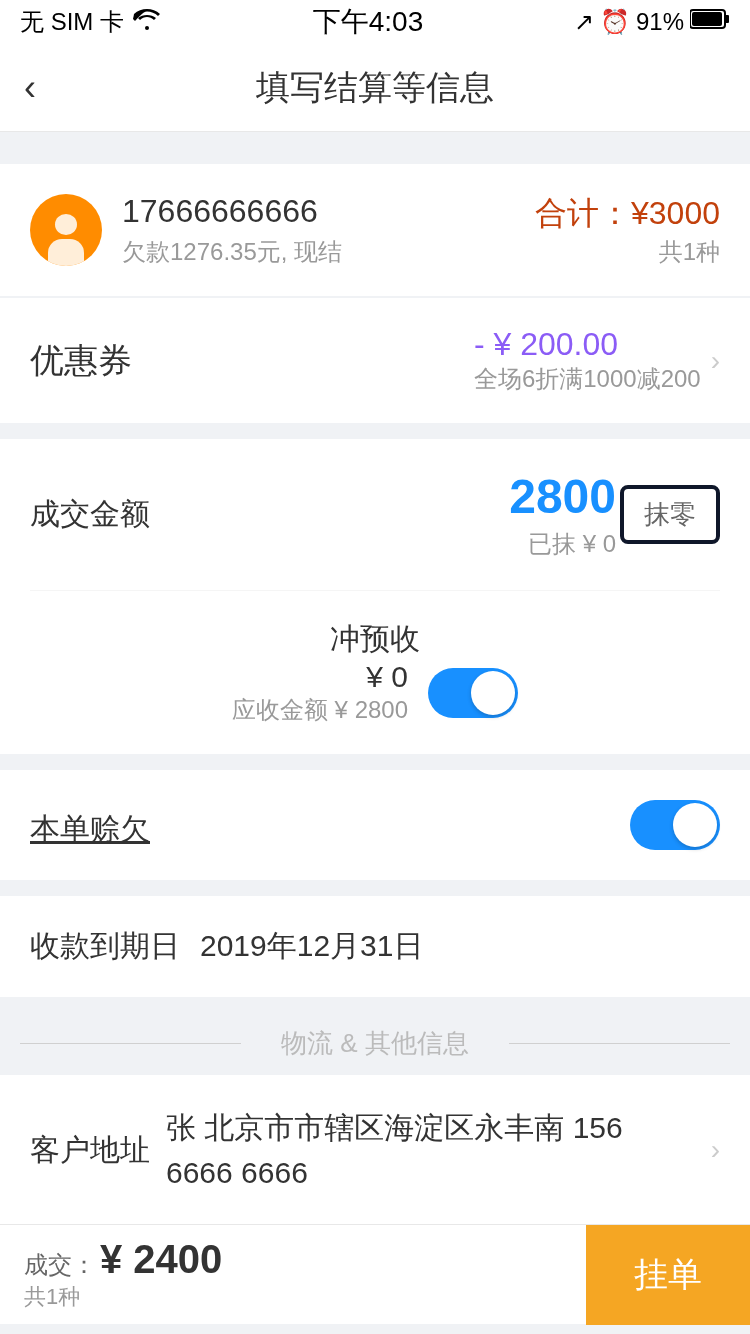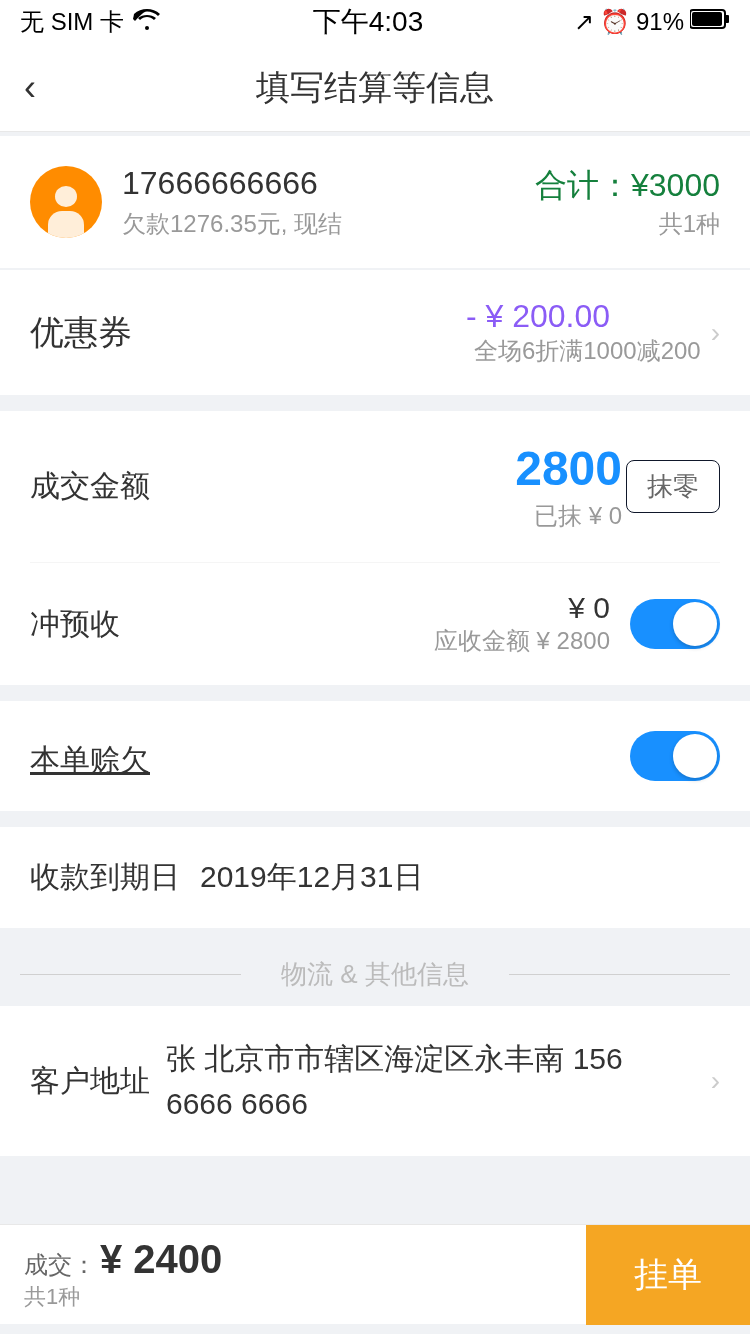--- a/index.html
+++ b/index.html
@@ -47,21 +47,21 @@
     }
     .nav-title {
       font-size: 34px;
       font-weight: 500;
       color: #333;
     }
 
     
     .customer-card {
       background: #fff;
-      margin-top: 4px;
+      margin-top: 32px;
       padding: 28px 30px;
       display: flex;
       align-items: center;
       justify-content: space-between;
     }
     .customer-left {
       display: flex;
       align-items: center;
       gap: 20px;
     }
@@ -92,40 +92,40 @@
     .person-body {
       width: 36px;
       height: 28px;
       border-radius: 14px 14px 0 0;
       background: rgba(255,255,255,0.85);
     }
     .customer-info { display: flex; flex-direction: column; gap: 6px; }
     .customer-phone { font-size: 32px; font-weight: 500; color: #333; }
     .customer-sub { font-size: 24px; color: #999; }
     .customer-right { text-align: right; }
-    .total-amount { font-size: 32px; color: #15803d; font-weight: 500; }
+    .total-amount { font-size: 32px; color: #c2410c; font-weight: 500; }
     .total-count { font-size: 24px; color: #999; }
 
     
     .coupon-row {
       background: #fff;
       margin-top: 2px;
       padding: 28px 30px;
       display: flex;
       align-items: center;
       justify-content: space-between;
     }
     .coupon-label { font-size: 34px; color: #333; }
     .coupon-right {
       display: flex;
       align-items: center;
       gap: 10px;
     }
     .coupon-discount { font-size: 32px; color: #8b5cf6; font-weight: 500; }
-    .coupon-desc { font-size: 24px; color: #999; text-align: right; margin-left: 8px; }
+    .coupon-desc { font-size: 24px; color: #999; text-align: right; }
     .coupon-arrow { font-size: 28px; color: #ccc; }
 
     
     .section-gap { height: 16px; background: #f0f2f5; }
 
     
     .amount-section {
       background: #fff;
       padding: 0 30px;
     }
@@ -134,36 +134,37 @@
       align-items: center;
       justify-content: space-between;
       padding: 30px 0;
       border-bottom: 1px solid #f5f5f5;
     }
     .amount-row:last-child { border-bottom: none; }
     .amount-label { font-size: 30px; color: #333; }
     .amount-right { display: flex; align-items: center; gap: 4px; }
     .amount-value { font-size: 48px; color: #1890ff; font-weight: 600; }
     .round-btn {
-      border: 1px solid #0f172a;
+      border: 4px solid #0f172a;
       border-radius: 8px;
       padding: 8px 20px;
       font-size: 26px;
       color: #666;
       background: #fff;
     }
     .amount-sub { font-size: 24px; color: #999; text-align: right; margin-top: 4px; }
     .amount-col { display: flex; flex-direction: column; align-items: flex-end; }
 
     
     .prepay-row {
       display: flex;
       align-items: center;
       justify-content: space-between;
       padding: 28px 0;
+      flex-direction: column;
     }
     .prepay-label { font-size: 30px; color: #333; }
     .prepay-right { display: flex; align-items: center; gap: 20px; }
     .prepay-amount { font-size: 30px; color: #333; text-align: right; }
     .prepay-sub { font-size: 24px; color: #999; }
 
     
     .toggle {
       width: 90px;
       height: 50px;

